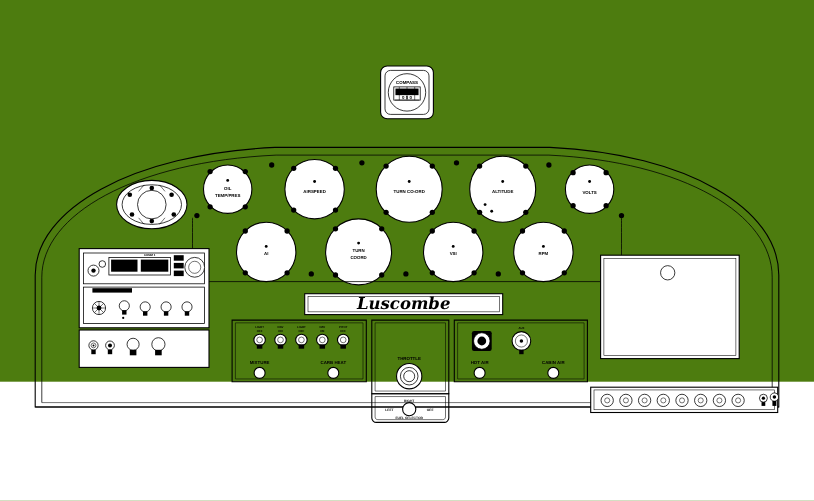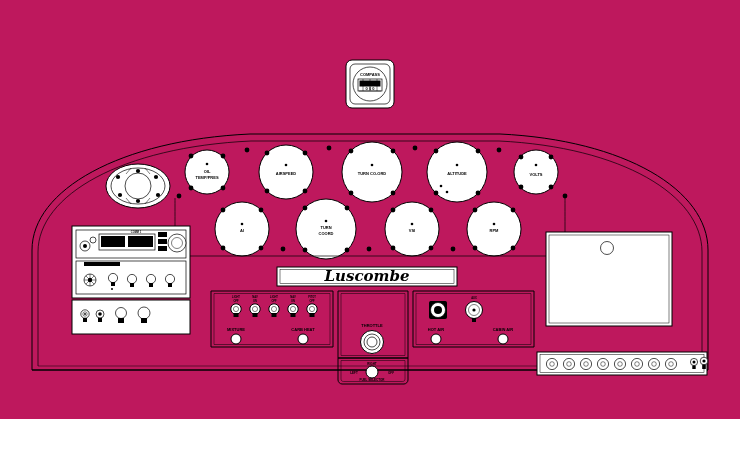--- a/index.html
+++ b/index.html
@@ -1,18 +1,18 @@
 <!DOCTYPE html>
 <html><head>
 <meta charset="utf-8">
 <style>
   html,body{margin:0;padding:0;background:#ffffff;}
   body{width:740px;height:455px;overflow:hidden;
        font-family:"Liberation Sans", sans-serif;color:#000;}
-  #stage{position:relative;width:740px;height:419px;background:#be185d;}
+  #stage{position:relative;width:740px;height:347px;background:#4d7c0f;}
   svg{display:block;}
   .lbl{font-family:"Liberation Sans", sans-serif;fill:#000;text-anchor:middle;
        font-weight:bold;}
   .t5{font-size:5px;}
   .t4{font-size:4px;}
   .t3{font-size:3px;}
   .t25{font-size:2.6px;}
   .ln{fill:none;stroke:#000;stroke-width:1;}
   .ln-thin{fill:none;stroke:#000;stroke-width:0.7;}
   .ln-hair{fill:none;stroke:#000;stroke-width:0.5;}

